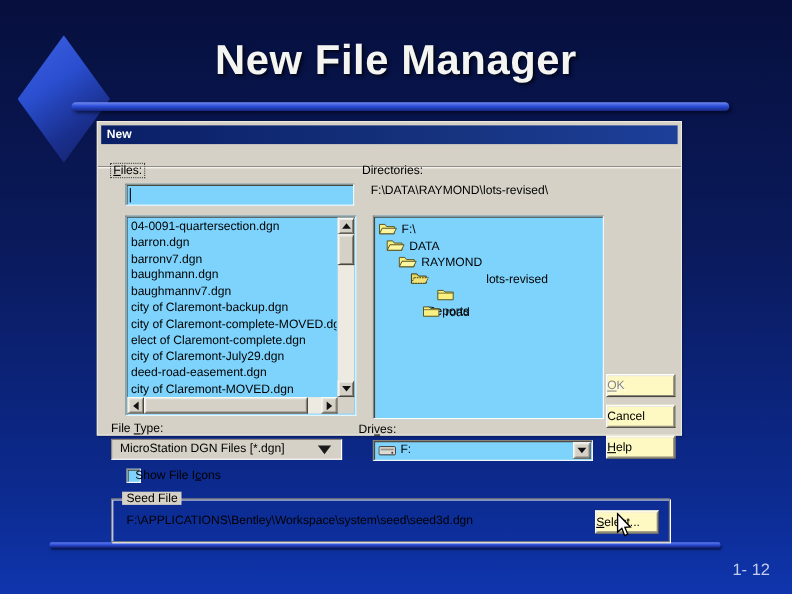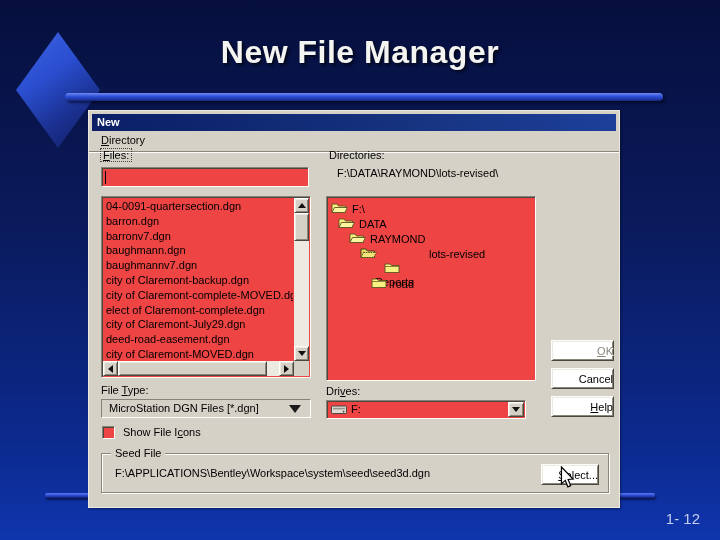--- a/index.html
+++ b/index.html
@@ -7,59 +7,59 @@
   body { font-family:"Liberation Sans", sans-serif; overflow:hidden; }
 
   .slide { position:relative; width:720px; height:540px; overflow:hidden;
     background:linear-gradient(180deg,#060f3d 0%,#0a1a5c 42%,#0c2a8e 82%,#0f35ad 100%); }
 
   .diamond { position:absolute; left:16px; top:32px; width:84px; height:116px;
     clip-path:polygon(50% 0,100% 50%,50% 100%,0 50%);
     background:linear-gradient(145deg,#3d62e2 0%,#2a4ecf 38%,#1a2f8d 70%,#131f63 100%); }
 
   .slide-title { position:absolute; left:0; top:34px; width:100%; text-align:center;
-    font-size:32px; font-weight:bold; color:#f4f4f1; letter-spacing:.5px;
+    font-size:38px; font-weight:bold; color:#f4f4f1; letter-spacing:.5px;
     text-shadow:2px 2px 3px rgba(0,0,0,.65); }
 
   .accent-bar { position:absolute; left:65px; top:93px; width:598px; height:8px; border-radius:4px;
     background:linear-gradient(180deg,#7089f2 0%,#2c4ed8 45%,#16267f 100%);
     box-shadow:2px 2px 3px rgba(0,0,15,.55); z-index:1; }
   .bottom-rule { position:absolute; left:45px; top:493px; width:610px; height:5px; border-radius:2px;
     background:linear-gradient(180deg,#5f7aee 0%,#2745cc 55%,#141f70 100%);
     box-shadow:1px 2px 2px rgba(0,0,15,.5); z-index:1; }
 
   .page-number { position:absolute; right:20px; top:510px; font-size:15px; color:#c3cdec; z-index:2; }
 
   
-  .dialog { position:absolute; left:88px; top:110px; width:532px; height:398px; z-index:3;
+  .dialog { position:absolute; left:88px; top:110px; width:532px; height:286px; z-index:3;
     background:#d5d1c7; border:1px solid #eceade; font-size:11px; color:#000;
     box-shadow:1px 1px 2px rgba(0,0,10,.4); }
 
   .titlebar { position:absolute; left:3px; top:3px; right:3px; height:17px;
     background:linear-gradient(90deg,#0a1f66 0%,#16337f 60%,#1d3f9a 100%);
     color:#fff; font-weight:bold; line-height:17px; padding-left:5px; }
 
   .menubar { position:absolute; left:3px; top:20px; right:3px; height:19px; line-height:19px; }
   .menu-item { display:inline-block; padding:0 6px 0 9px; height:19px; cursor:default; }
   .menu-sep { position:absolute; left:0; top:40px; width:100%; height:2px;
     border-top:1px solid #8a867c; border-bottom:1px solid #fdfdfa; }
 
   .lbl { position:absolute; white-space:nowrap; }
   u { text-decoration:underline; }
 
   .focus-dotted { border:1px dotted #444; padding:0 2px; }
 
-  .sunken { background:#ef4444; border:1px solid;
+  .sunken { background:#7dd3fc; border:1px solid;
     border-color:#87837a #fdfdfa #fdfdfa #87837a;
-    box-shadow:inset 1px 1px 0 #4a473f; }
-
-  .btn95 { position:absolute; background:#ffffff; border:1px solid;
+    box-shadow:inset 1px 1px 0 #4a473f;margin-left:13px; }
+
+  .btn95 { position:absolute; background:#fef9c3; border:1px solid;
     border-color:#fdfdfa #4a473f #4a473f #fdfdfa;
     box-shadow:inset 1px 1px 0 #ece9e2, inset -1px -1px 0 #8a867c;
-    font-size:11px; text-align:right; color:#000; font-family:inherit; }
+    font-size:11px; text-align:left; color:#000; font-family:inherit; }
   .btn95.disabled { color:#8a867c; text-shadow:1px 1px 0 #fff; }
 
   .files-input { position:absolute; left:12px; top:56px; width:208px; height:20px; }
   .files-input input { position:absolute; inset:0; border:0; outline:0; background:transparent;
     font:11px "Liberation Sans",sans-serif; padding-left:4px; }
   .caret { position:absolute; left:3px; top:3px; width:1px; height:13px; background:#000; }
 
   .listbox { position:absolute; left:12px; top:85px; width:210px; height:182px; overflow:hidden; }
   .list-rows { position:absolute; left:2px; top:2px; right:17px; bottom:17px; overflow:hidden; }
   .list-row { height:14.8px; line-height:14.8px; white-space:nowrap; overflow:hidden; padding-left:2px; }
@@ -117,23 +117,20 @@
   <div class="accent-bar"></div>
   <div class="bottom-rule"></div>
   <div class="page-number">1- 12</div>
 
   <div class="dialog">
 
     <div class="titlebar">
       <span>New</span>
     </div>
 
-    <div class="menubar">
-      <span class="menu-item"><u>D</u><span>irectory</span></span>
-    </div>
     <div class="menu-sep"></div>
 
     <div class="lbl" style="left:11px; top:38px;">
       <span class="focus-dotted"><u>F</u><span>iles:</span></span>
     </div>
 
     <div class="files-input sunken">
       <input value="" style="">
       <div class="caret"></div>
     </div>

